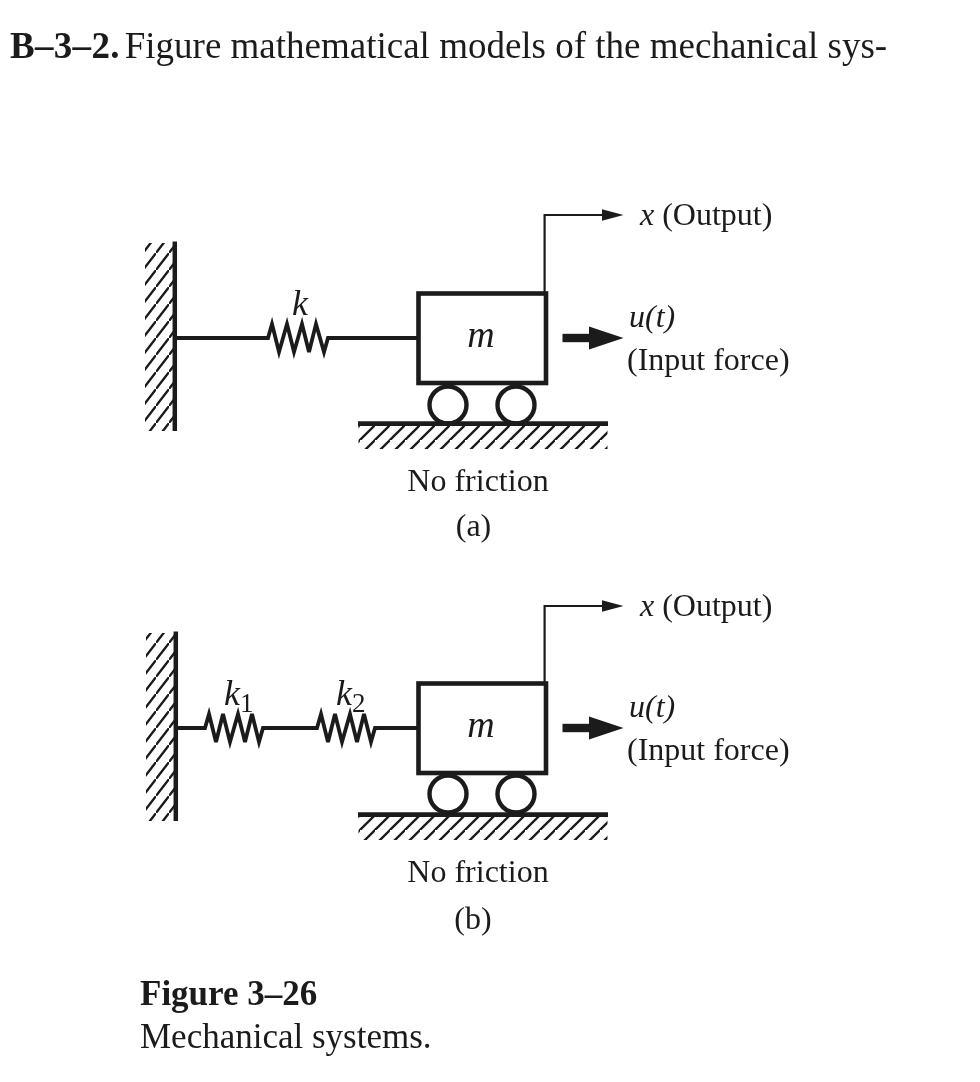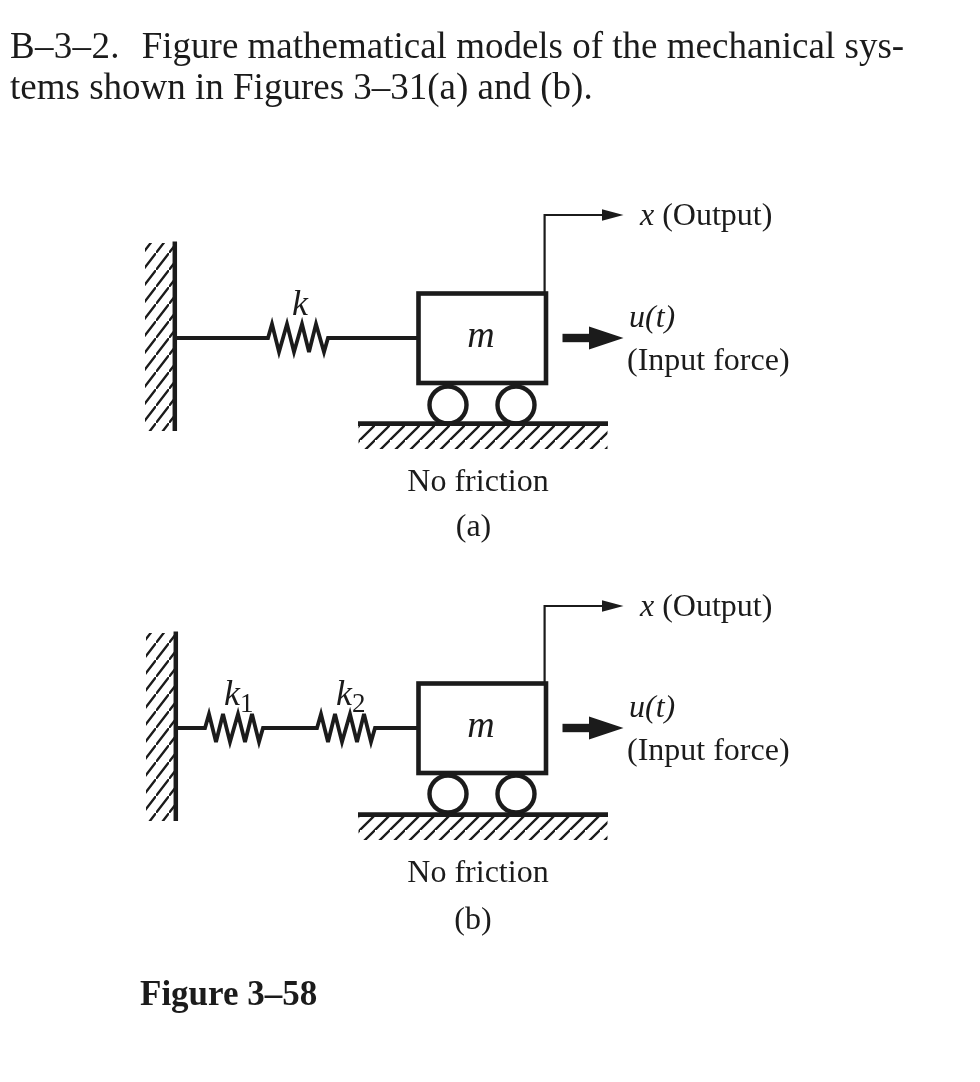--- a/index.html
+++ b/index.html
@@ -1,38 +1,37 @@
 <!DOCTYPE html>
 <html><head>
 <meta charset="utf-8">
 <style>
   html,body{margin:0;padding:0;background:#ffffff;}
   body{width:980px;height:1082px;position:relative;overflow:hidden;
        font-family:"Liberation Serif","DejaVu Serif",serif;color:#1b1b1b;}
   .abs{position:absolute;}
   .problem{left:10px;top:25px;font-size:37px;line-height:41px;white-space:nowrap;}
-  .problem .num{font-weight:normal;margin-right:22px;letter-spacing:.3px;}
+  .problem .num{font-weight:bold;margin-right:5px;letter-spacing:.3px;}
   .caption{left:140px;top:972px;font-size:35px;line-height:43px;}
   .caption .ctitle{font-weight:bold;}
   svg{position:absolute;left:0;}
   svg .ink{stroke:#1b1b1b;}
   svg text{fill:#1b1b1b;font-family:"Liberation Serif","DejaVu Serif",serif;}
   .ann{font-size:32px;}
   .it{font-style:italic;}
   .slabel{font-size:36px;}
   .sub{font-size:27px;font-style:normal;}
   .masslabel{font-size:38px;font-style:italic;}
   .tag{font-size:32px;}
 </style>
 </head>
 <body>
 
 <div class="abs problem">
   <div><span class="num">B–3–2.</span><span>Figure mathematical models of the mechanical sys-</span></div>
-  <div>tems shown in Figures 3–31(a) and (b).</div>
 </div>
 
 <svg style="top:185px" width="980" height="378" viewBox="0 0 980 378">
   <defs>
     <pattern id="wallhatch-a" patternUnits="userSpaceOnUse" width="13" height="17">
       <path d="M-3.25,21.25 L16.25,-4.25 M0,17 L13,0 M9.75,29.75 L22.75,12.75" stroke="#1b1b1b" stroke-width="2.3" fill="none"></path>
     </pattern>
     <pattern id="groundhatch-a" patternUnits="userSpaceOnUse" width="15" height="15">
       <path d="M-3.75,18.75 L18.75,-3.75 M0,15 L15,0 M11.25,18.75 L18.75,11.25" stroke="#1b1b1b" stroke-width="2.3" fill="none"></path>
     </pattern>
@@ -99,14 +98,15 @@
   <line class="ink" x1="562.5" y1="153" x2="591" y2="153" stroke-width="8.4"></line>
   <polygon points="589,141.5 589,164.5 623.5,153" fill="#1b1b1b"></polygon>
   <text class="ann it" x="629" y="142">u(t)</text>
   <text class="ann" x="627" y="185">(Input force)</text>
 
   <text class="ann" x="478" y="307" text-anchor="middle">No friction</text>
   <text class="tag" x="473" y="354" text-anchor="middle">(b)</text>
 </svg>
 
 <div class="abs caption">
-  <div class="ctitle">Figure 3–58</div>
+  <div class="ctitle">Figure 3–26</div>
+  <div>Mechanical systems.</div>
 </div>
 
 </body></html>

